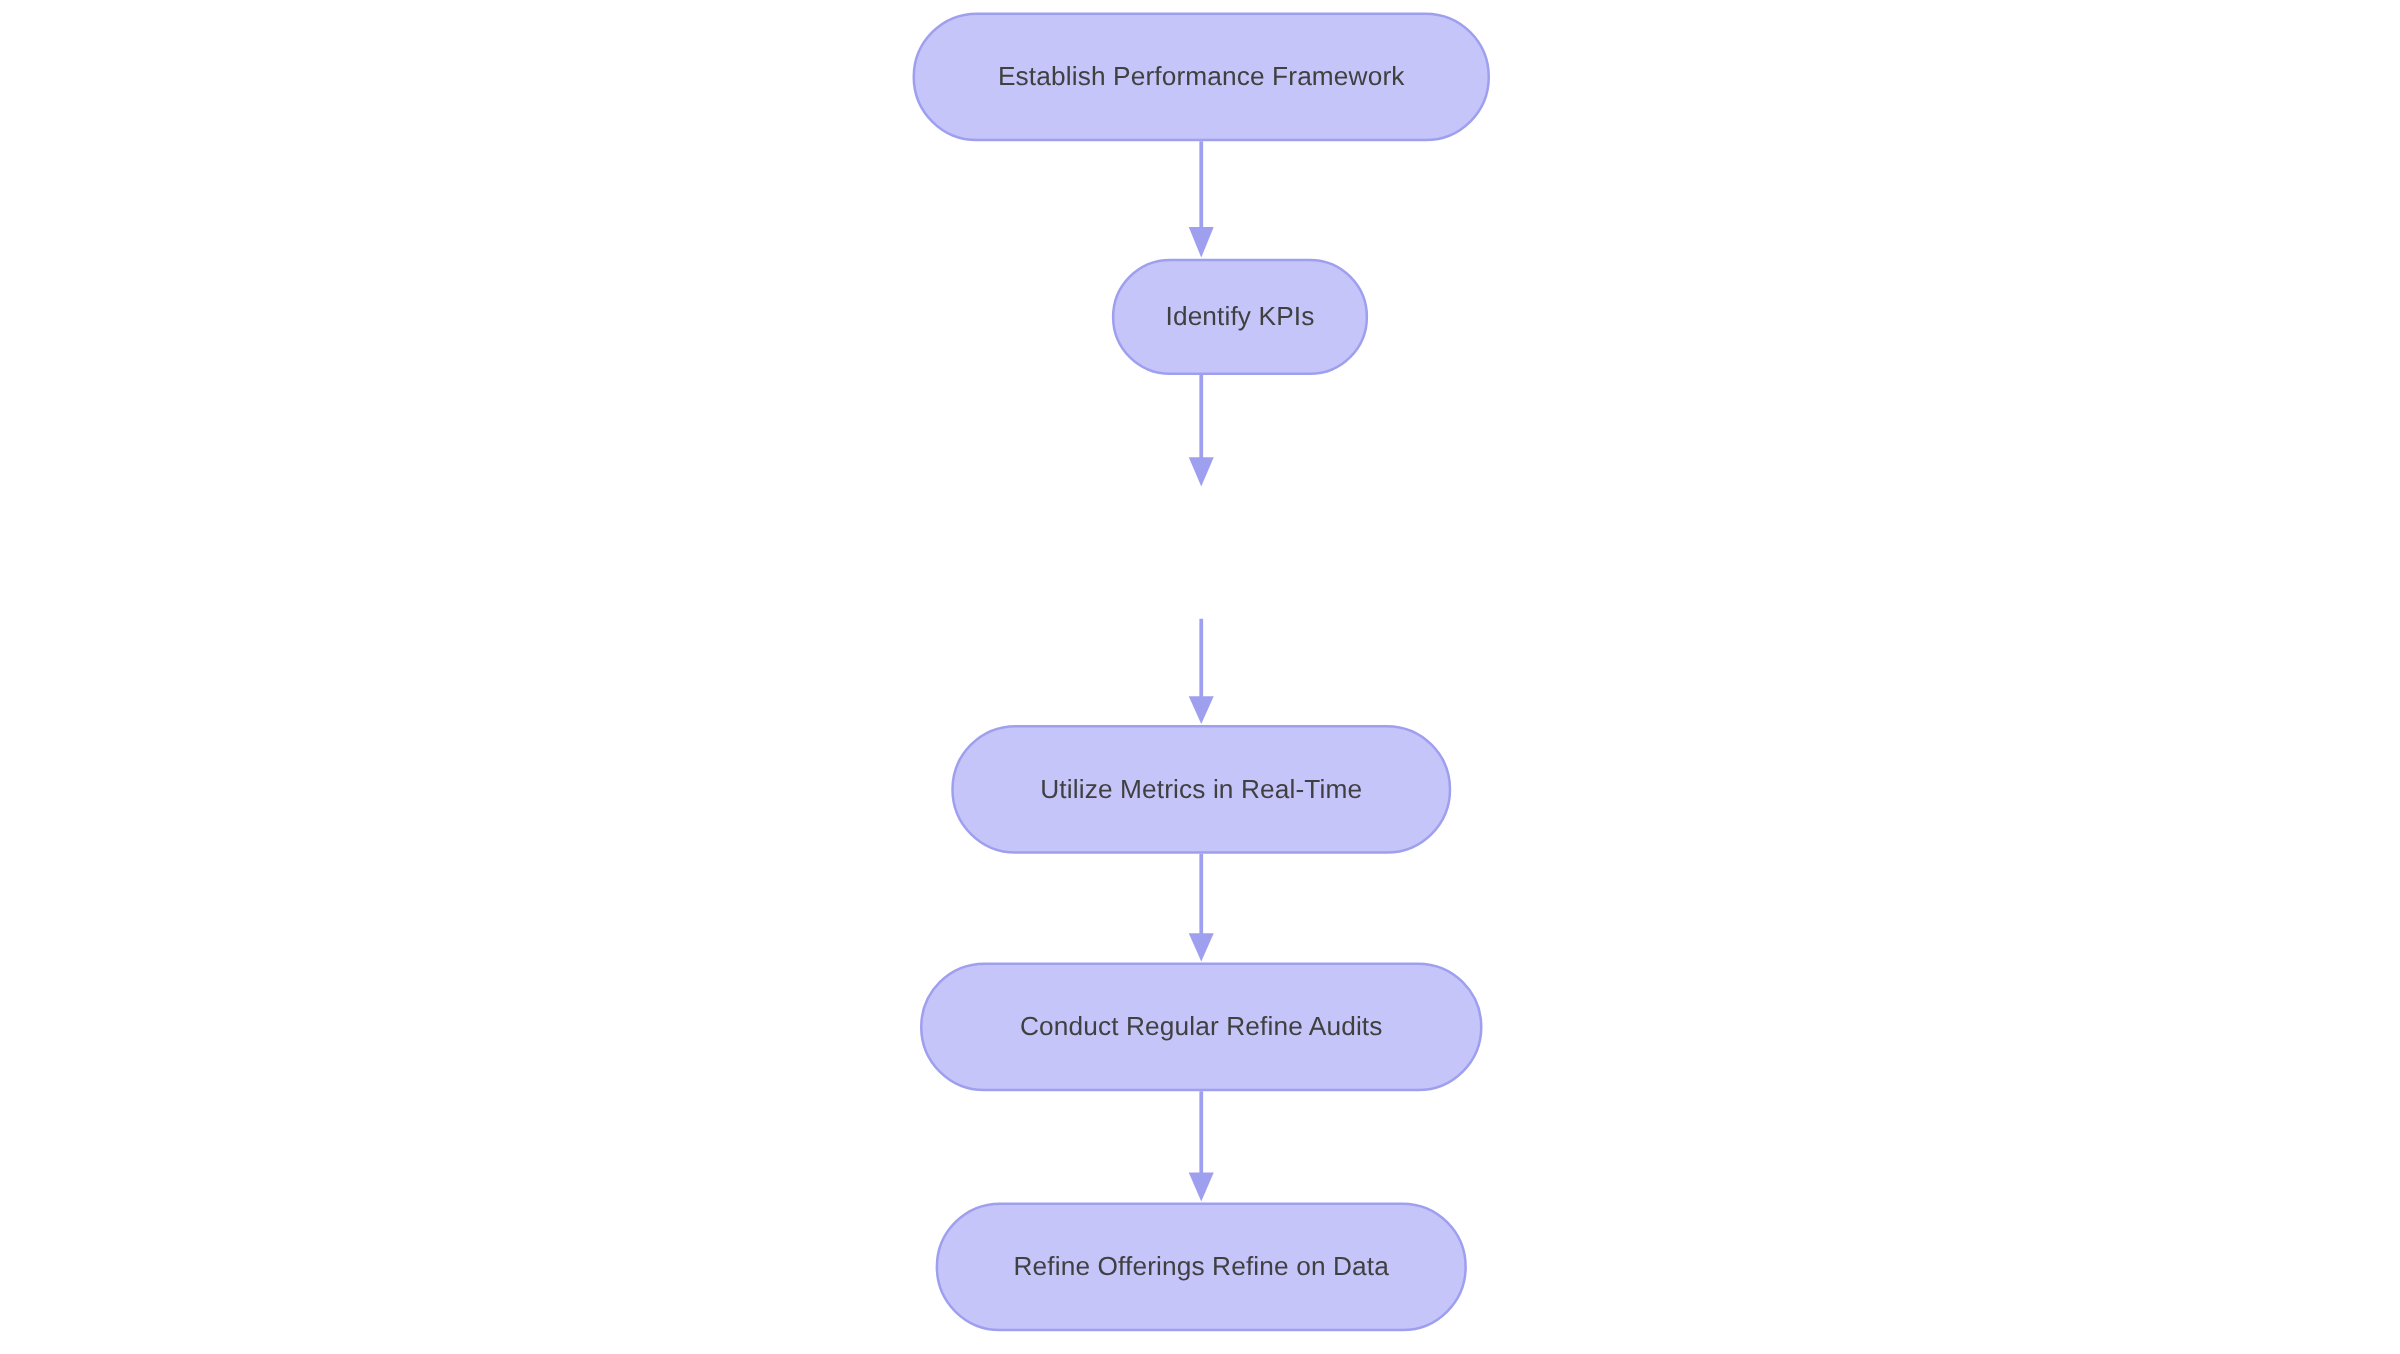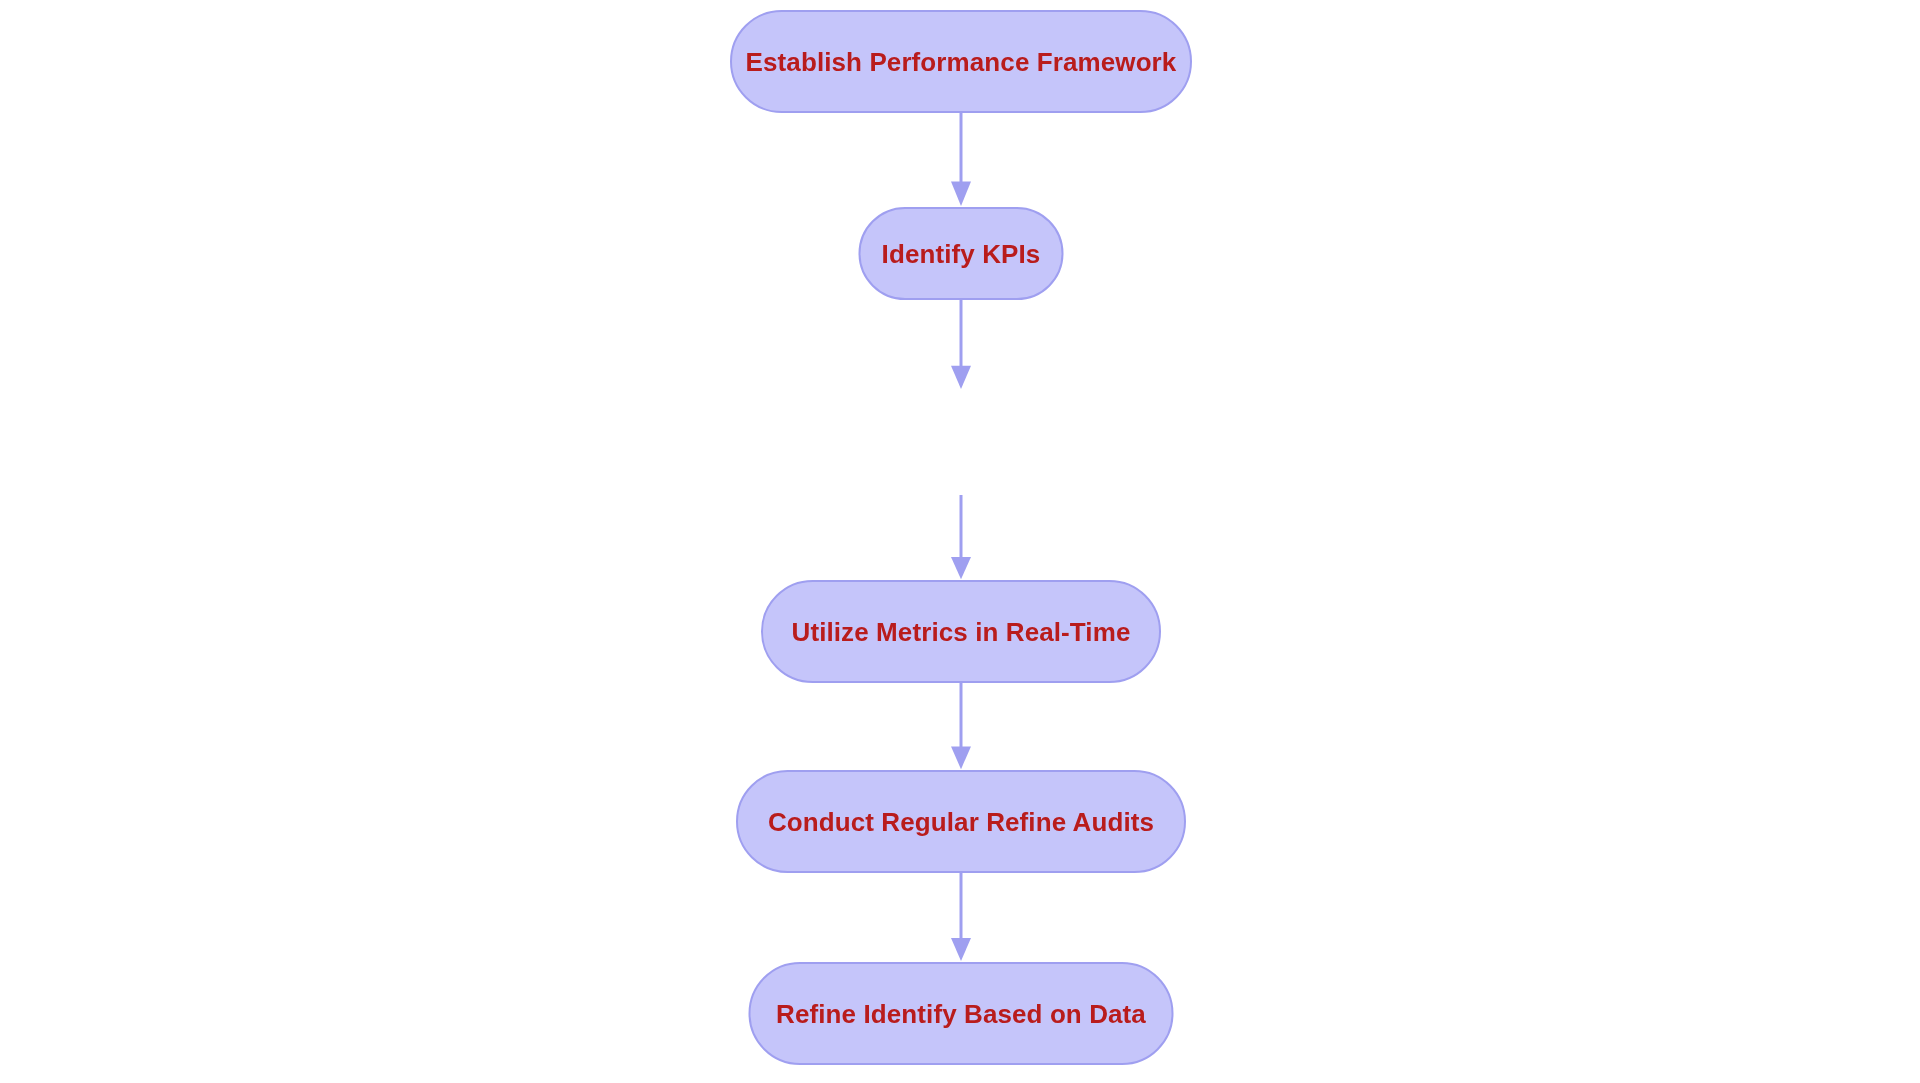--- a/index.html
+++ b/index.html
@@ -27,23 +27,23 @@
   }
   .node {
     position: absolute;
     box-sizing: border-box;
     display: flex;
     align-items: center;
     justify-content: center;
     background: #c5c5fa;
     border: 2px solid #9f9ff0;
     border-radius: 60px;
-    color: #b91c1c;
-    font-size: 26px;
-    font-weight: 700;
+    color: #404040;
+    font-size: 21px;
+    font-weight: 400;
     letter-spacing: 0.1px;
     white-space: nowrap;
     line-height: 1;
     transform: translateX(-50%);
   }
   .node-label {
     display: block;
     padding: 0 10px;
   }
   .connector {
@@ -66,21 +66,21 @@
       <span class="node-label">Establish Performance Framework</span>
     </div>
 
     <div class="connector" style="left: 961px; top: 113px; height: 94px;">
       <svg viewBox="0 0 30 100" preserveAspectRatio="none" width="30" height="94" style="height: 94px;">
         <line x1="15" y1="0" x2="15" y2="76" stroke="#9f9ff0" stroke-width="3" vector-effect="non-scaling-stroke"></line>
         <polygon points="15,99 5,73 25,73" fill="#9f9ff0"></polygon>
       </svg>
     </div>
 
-    <div class="node" style="left: 961px; top: 207px; width: 205px; height: 93px; border-radius: 46.5px;">
+    <div class="node" style="left: 992px; top: 207px; width: 205px; height: 93px; border-radius: 46.5px;">
       <span class="node-label">Identify KPIs</span>
     </div>
 
     <div class="connector" style="left: 961px; top: 300px; height: 90px;">
       <svg viewBox="0 0 30 100" preserveAspectRatio="none" width="30" height="90" style="height: 90px;">
         <line x1="15" y1="0" x2="15" y2="76" stroke="#9f9ff0" stroke-width="3" vector-effect="non-scaling-stroke"></line>
         <polygon points="15,99 5,73 25,73" fill="#9f9ff0"></polygon>
       </svg>
     </div>
 
@@ -108,17 +108,17 @@
     </div>
 
     <div class="connector" style="left: 961px; top: 873px; height: 89px;">
       <svg viewBox="0 0 30 100" preserveAspectRatio="none" width="30" height="89" style="height: 89px;">
         <line x1="15" y1="0" x2="15" y2="76" stroke="#9f9ff0" stroke-width="3" vector-effect="non-scaling-stroke"></line>
         <polygon points="15,99 5,73 25,73" fill="#9f9ff0"></polygon>
       </svg>
     </div>
 
     <div class="node" style="left: 961px; top: 962px; width: 425px; height: 103px; border-radius: 51.5px;">
-      <span class="node-label">Refine Identify Based on Data</span>
+      <span class="node-label">Refine Offerings Refine on Data</span>
     </div>
 
   </div>
 </div>
 
 </body></html>

